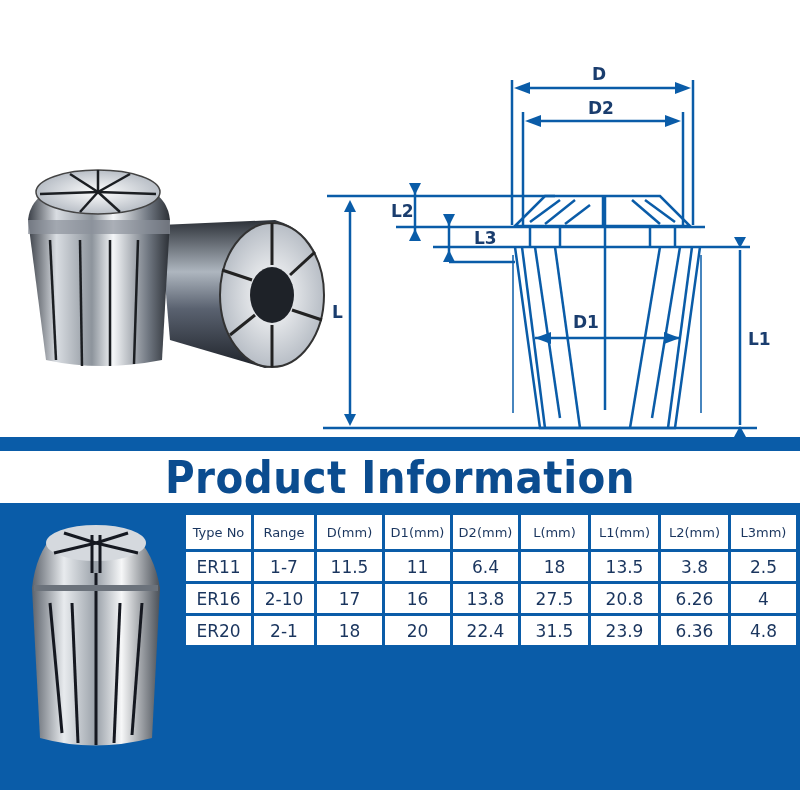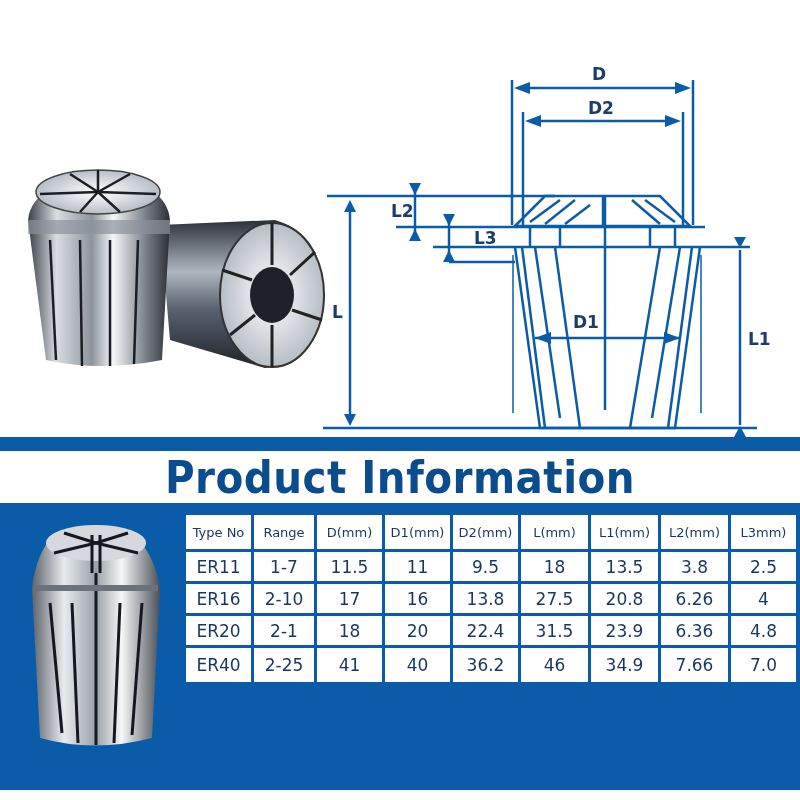--- a/index.html
+++ b/index.html
@@ -222,21 +222,21 @@
       <th style="width:70px">L(mm)</th>
       <th style="width:70px">L1(mm)</th>
       <th style="width:70px">L2(mm)</th>
       <th style="width:68px">L3mm)</th>
     </tr>
     <tr>
       <td>ER11</td>
       <td>1-7</td>
       <td>11.5</td>
       <td>11</td>
-      <td>9.5</td>
+      <td>6.4</td>
       <td>18</td>
       <td>13.5</td>
       <td>3.8</td>
       <td>2.5</td>
     </tr>
     <tr>
       <td>ER16</td>
       <td>2-10</td>
       <td>17</td>
       <td>16</td>
@@ -250,26 +250,15 @@
       <td>ER20</td>
       <td>2-1</td>
       <td>18</td>
       <td>20</td>
       <td>22.4</td>
       <td>31.5</td>
       <td>23.9</td>
       <td>6.36</td>
       <td>4.8</td>
     </tr>
-    <tr class="r-short">
-      <td>ER40</td>
-      <td>2-25</td>
-      <td>41</td>
-      <td>40</td>
-      <td>36.2</td>
-      <td>46</td>
-      <td>34.9</td>
-      <td>7.66</td>
-      <td>7.0</td>
-    </tr>
   </tbody>
     </table>
 </div>
 
 </body></html>

